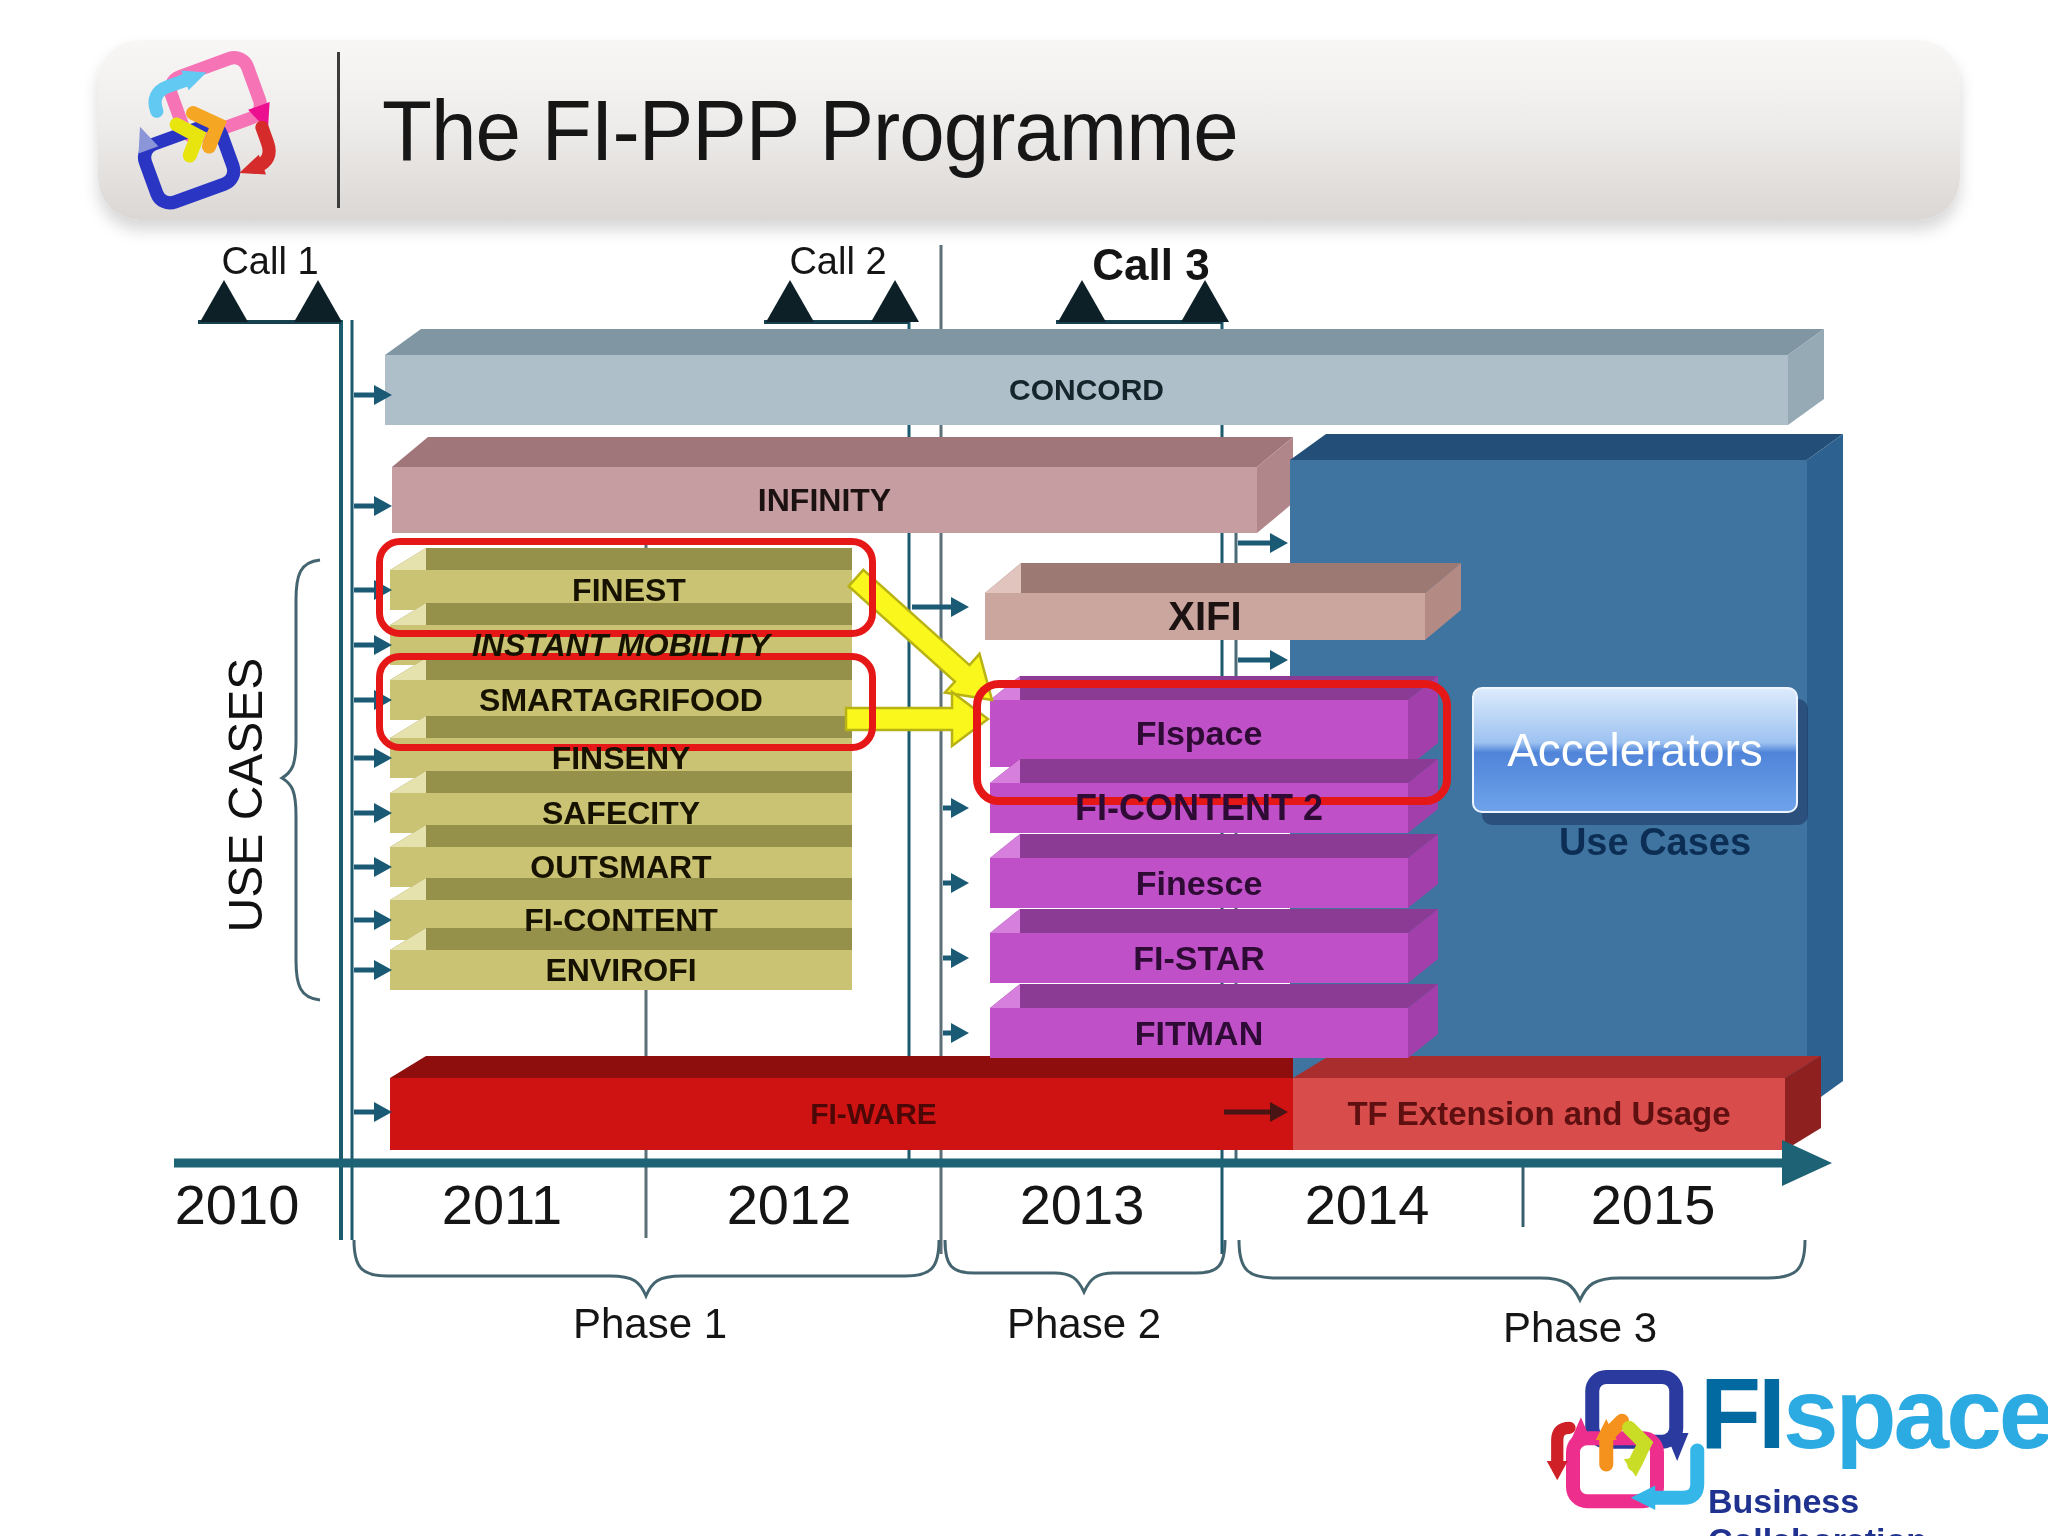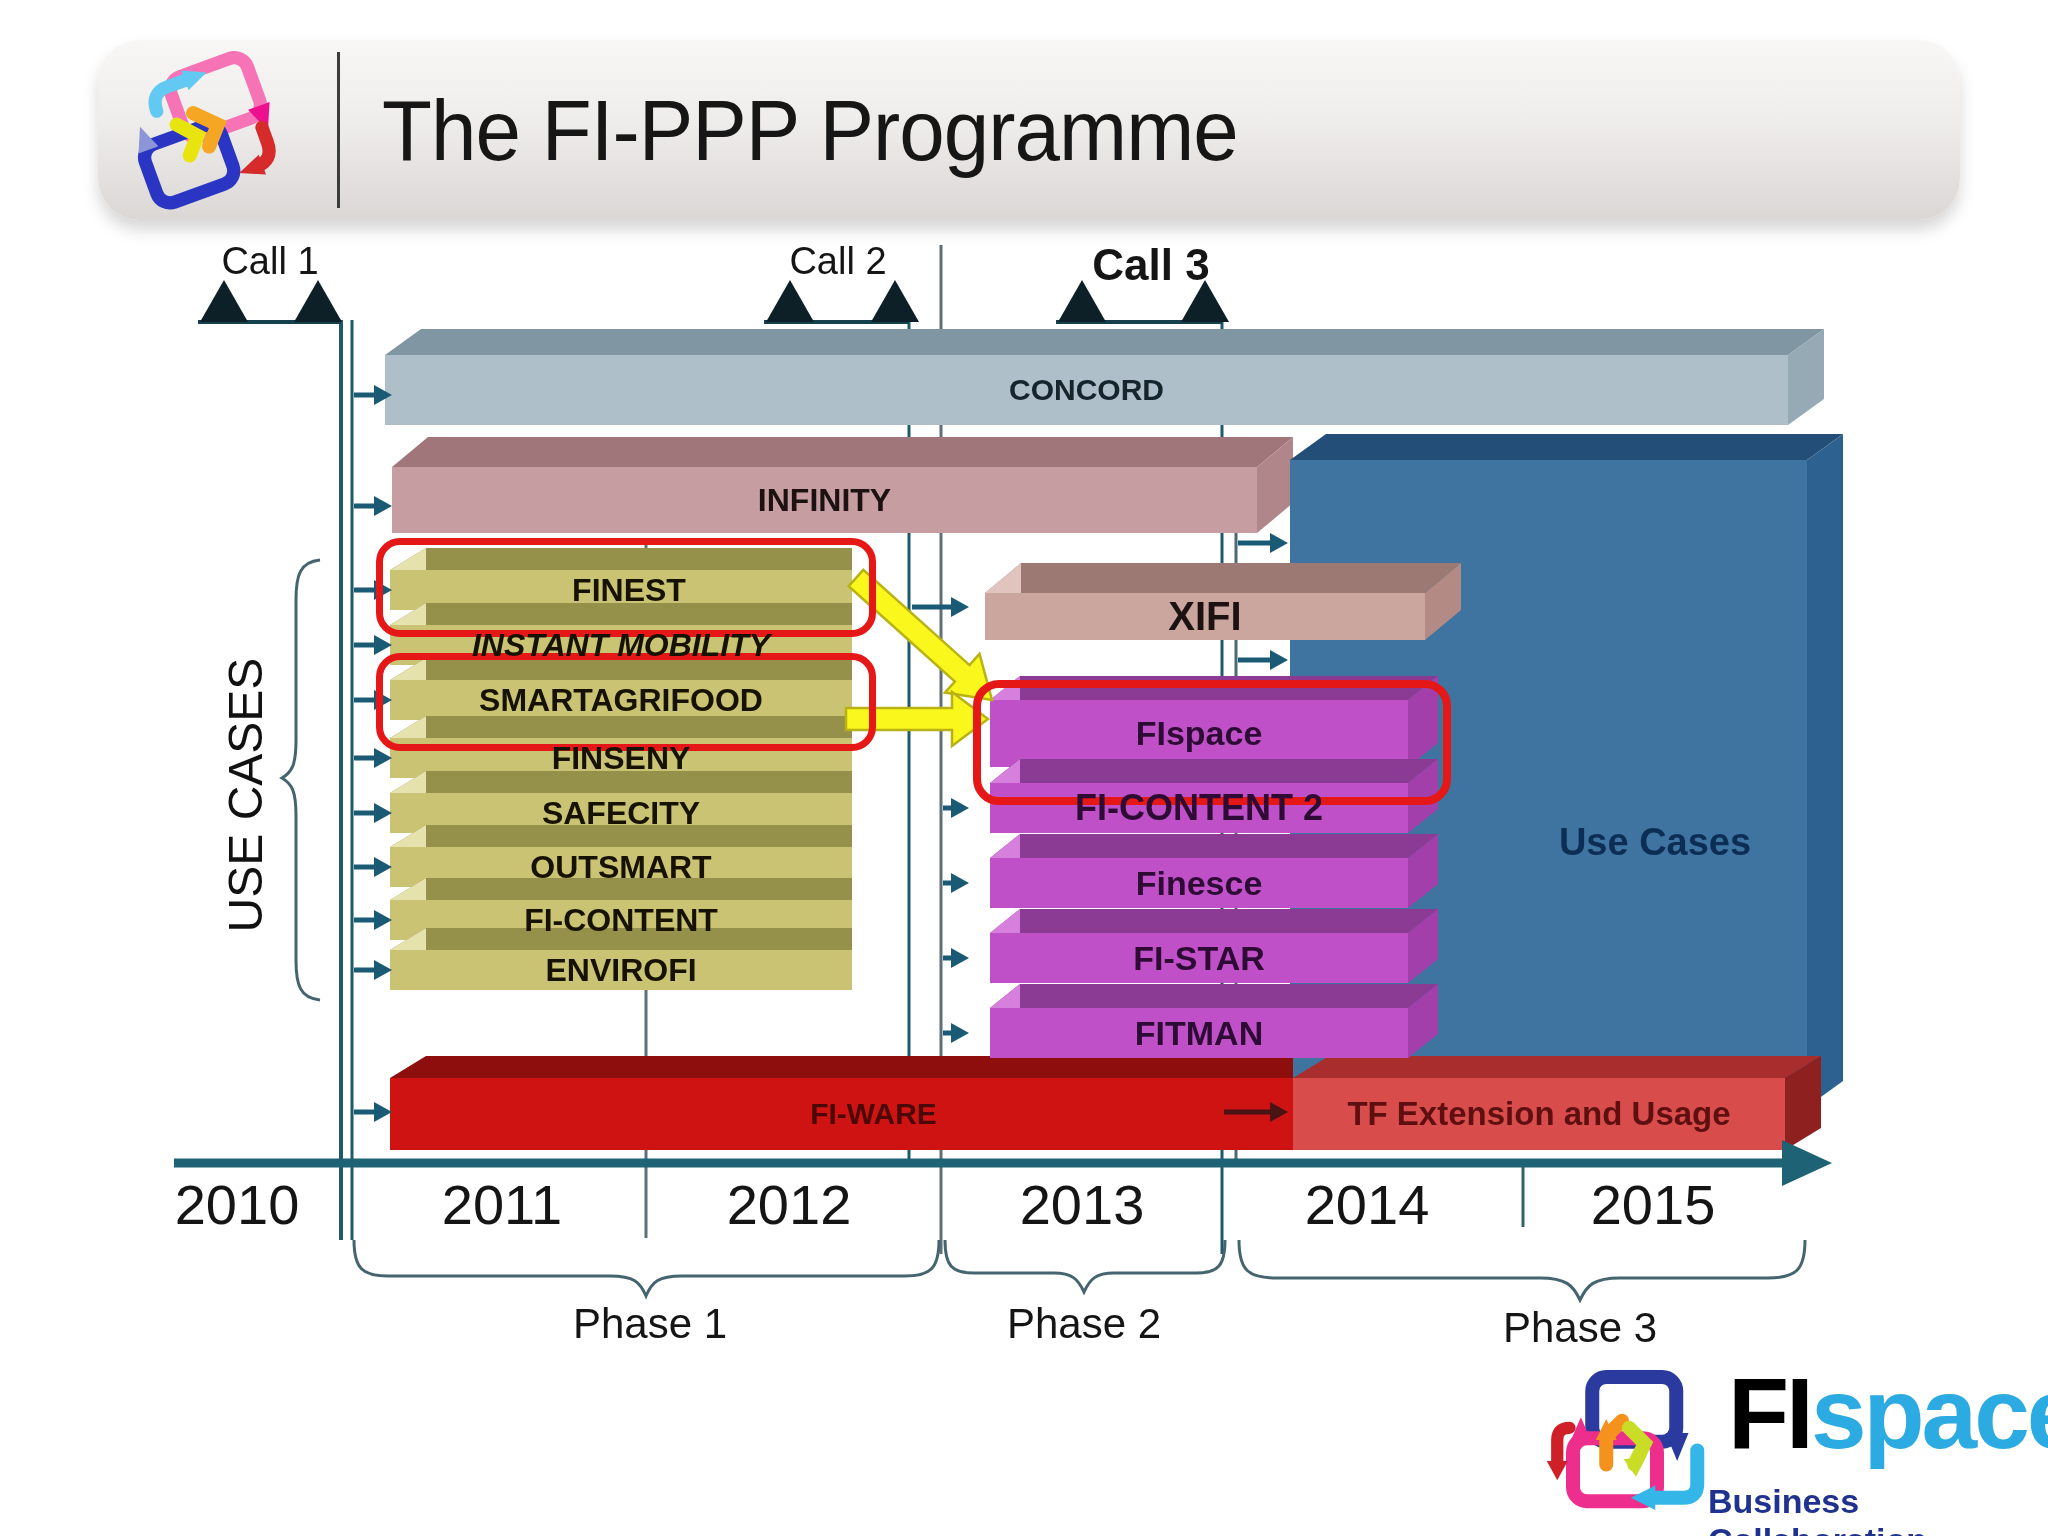--- a/index.html
+++ b/index.html
@@ -25,21 +25,21 @@
           border-radius:10px;border:2px solid #eef5fe;color:#ffffff;font-size:46px;
           background:linear-gradient(180deg,#dcebfc 0%,#9dc2f1 44%,#4f84d9 52%,#6ea3ea 100%);
           box-shadow:10px 12px 0 rgba(24,44,92,0.5);display:flex;align-items:center;justify-content:center;}
   #expansion{position:absolute;left:1500px;top:820px;width:310px;z-index:4;text-align:center;
           font-size:38px;font-weight:bold;color:#0d2e54;line-height:1.18;}
   #use-cases{position:absolute;left:78px;top:765px;width:340px;height:60px;z-index:4;
           transform:rotate(-90deg);font-size:48px;color:#111;text-align:center;}
   
   #footer-brand{position:absolute;left:1700px;top:1356px;z-index:4;font-weight:bold;font-size:100px;
           letter-spacing:-3px;white-space:nowrap;}
-  #footer-brand .fi{color:#000000;margin-left:28px;} #footer-brand .space{color:#2caae2;}
+  #footer-brand .fi{color:#0369a1;} #footer-brand .space{color:#2caae2;}
   #footer-tagline{position:absolute;left:1708px;top:1482px;z-index:4;font-weight:bold;font-size:34px;color:#20328f;}
 </style>
 </head>
 <body>
 
 <div id="stage">
 
   <div id="banner"></div>
   <svg id="logo-box" viewBox="0 0 200 200">
     <g transform="rotate(-20 100 100)" fill="none" stroke-linecap="round">
@@ -271,20 +271,21 @@
       <div class="bar-label" style="left: 990px; top: 933px; width: 418px; height: 50px; font-size: 34px; color: rgb(46, 11, 52);">FI-STAR</div>
       <div class="bar-label" style="left: 990px; top: 1008px; width: 418px; height: 50px; font-size: 34px; color: rgb(46, 11, 52);">FITMAN</div>
     </div>
 
   <div class="txt center" style="left:190px;top:240px;width:160px;font-size:38px;">Call 1</div>
   <div class="txt center" style="left:758px;top:240px;width:160px;font-size:38px;">Call 2</div>
   <div class="txt center" style="left:1071px;top:240px;width:160px;font-size:44px;font-weight:bold;">Call 3</div>
 
   <div id="use-cases">USE CASES</div>
 
+  <div id="accelerators">Accelerators</div>
   <div id="expansion">
     <div>Use Cases</div>
   </div>
 
   <div class="txt center" style="left:167px;top:1172px;width:140px;font-size:56px;">2010</div>
   <div class="txt center" style="left:432px;top:1172px;width:140px;font-size:56px;">2011</div>
   <div class="txt center" style="left:719px;top:1172px;width:140px;font-size:56px;">2012</div>
   <div class="txt center" style="left:1012px;top:1172px;width:140px;font-size:56px;">2013</div>
   <div class="txt center" style="left:1297px;top:1172px;width:140px;font-size:56px;">2014</div>
   <div class="txt center" style="left:1583px;top:1172px;width:140px;font-size:56px;">2015</div>

